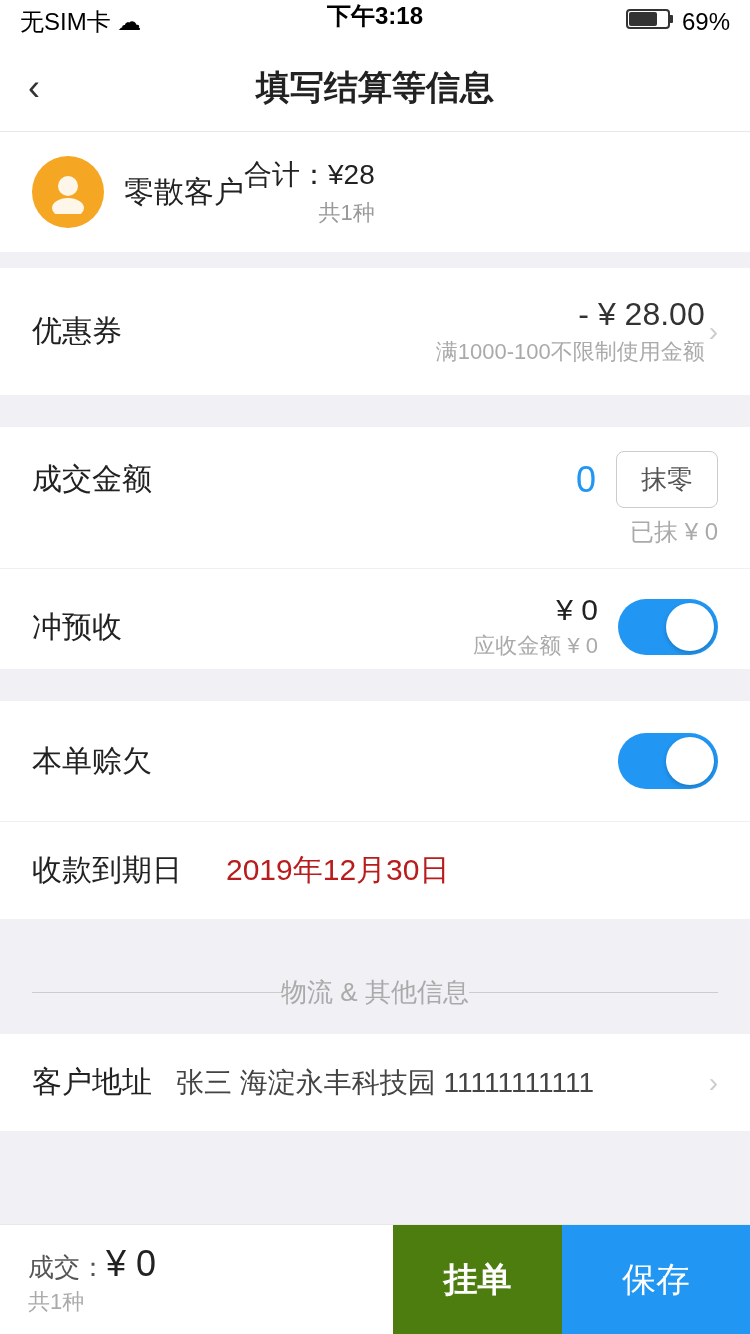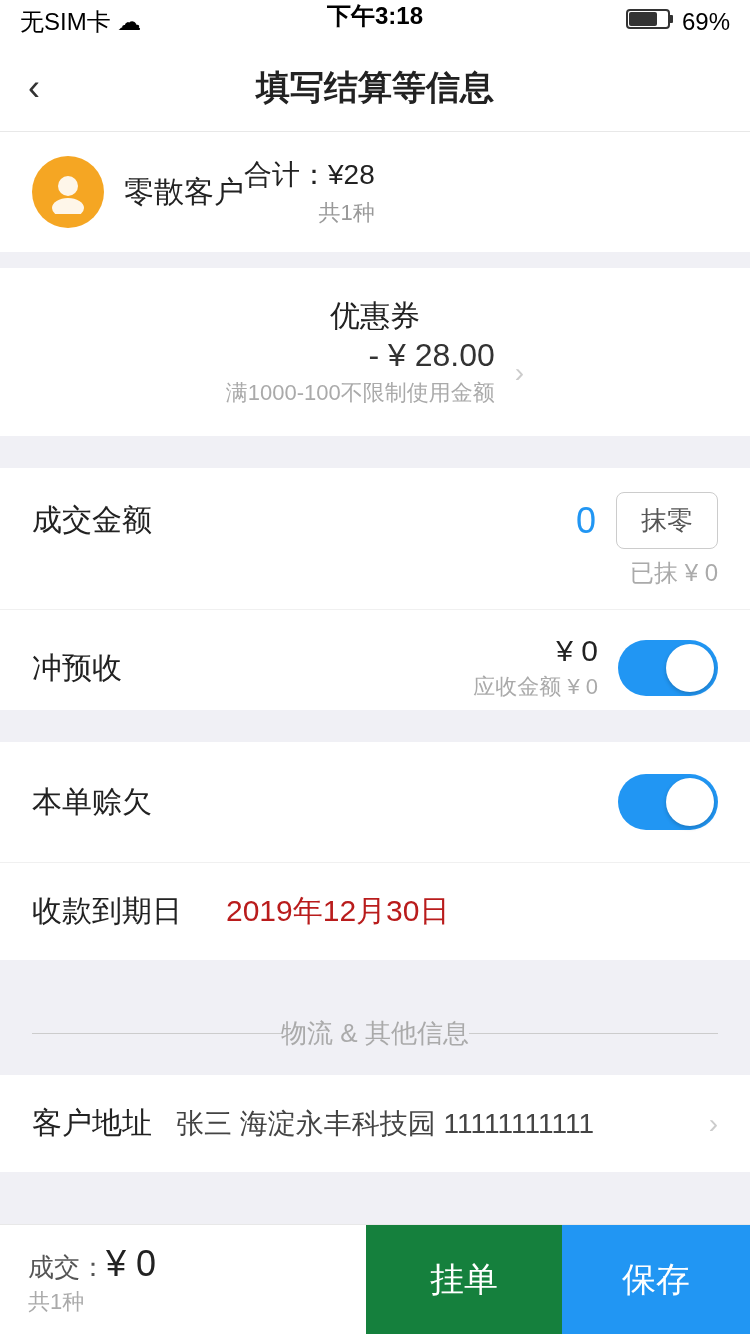--- a/index.html
+++ b/index.html
@@ -118,30 +118,29 @@
       color: #999;
       margin-top: 4px;
     }
 
     
     .coupon-row {
       display: flex;
       align-items: center;
       justify-content: space-between;
       padding: 28px 32px;
-      flex-direction: column;
     }
     .coupon-label {
       font-size: 30px;
       color: #222;
     }
     .coupon-right {
       display: flex;
       align-items: center;
-      gap: 20px;
+      gap: 4px;
     }
     .coupon-info {
       text-align: right;
     }
     .coupon-discount {
       font-size: 32px;
       color: #333;
       font-weight: 500;
     }
     .coupon-desc {
@@ -340,29 +339,29 @@
       font-size: 36px;
       color: #222;
       font-weight: 500;
     }
     .bottom-count {
       font-size: 22px;
       color: #aaa;
       margin-top: 2px;
     }
     .btn-hold {
-      width: 196px;
+      width: 169px;
       height: 110px;
-      background: #15803d;
+      background: #4d7c0f;
       display: flex;
       align-items: center;
       justify-content: center;
       font-size: 34px;
       color: #fff;
-      font-weight: 400;
+      font-weight: 700;
       cursor: pointer;
     }
     .btn-save {
       width: 188px;
       height: 110px;
       background: #2196f3;
       display: flex;
       align-items: center;
       justify-content: center;
       font-size: 34px;

